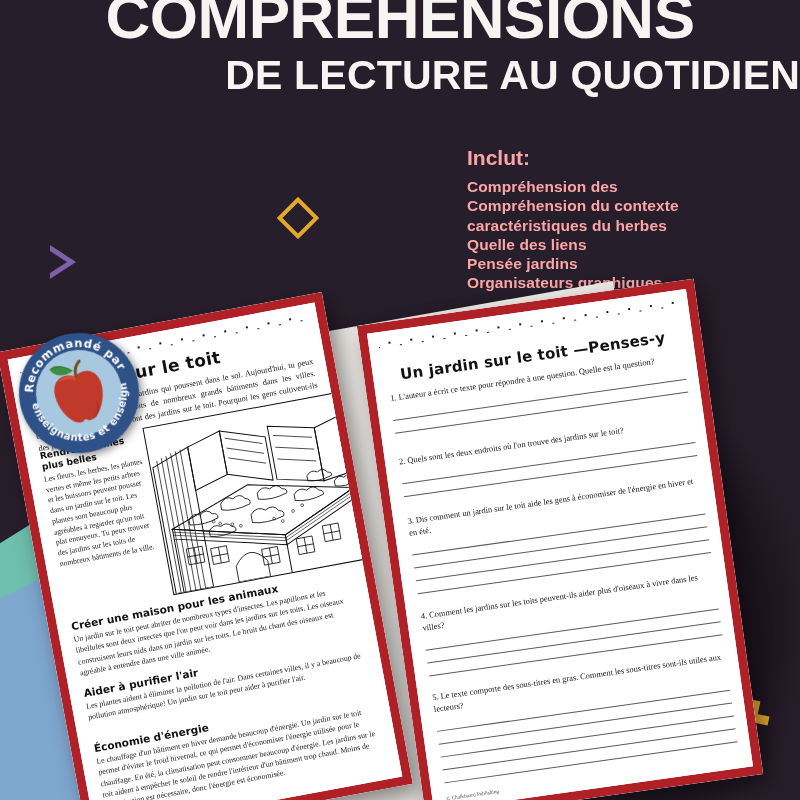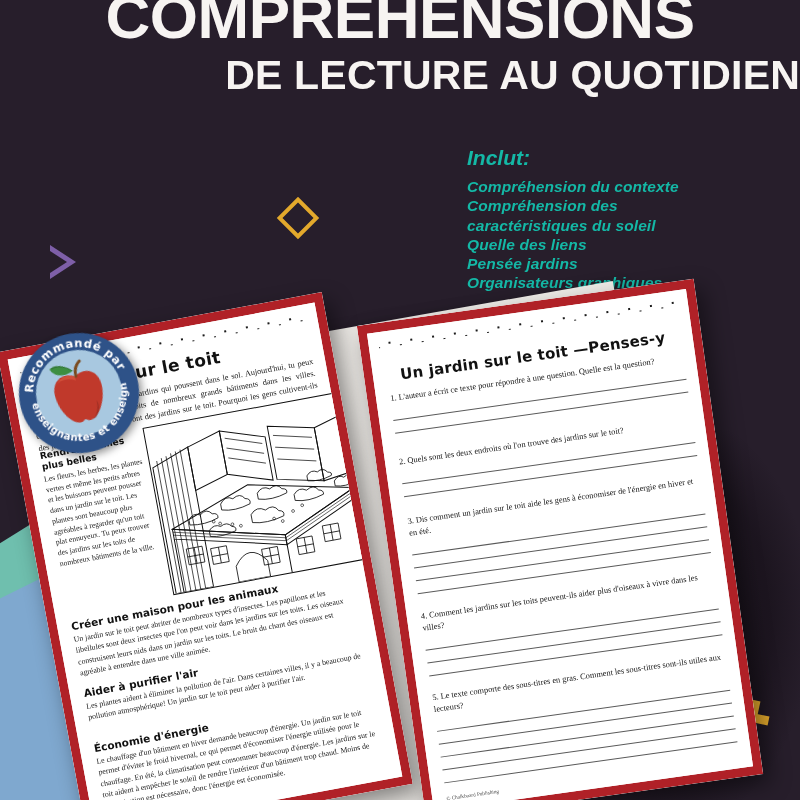--- a/index.html
+++ b/index.html
@@ -71,21 +71,21 @@
     display:block;font-size:62px;font-weight:700;line-height:1.0;
     letter-spacing:-0.5px;
   }
   .headline .l2{
     display:block;font-size:41px;font-weight:700;line-height:1.05;margin-top:6px;
     letter-spacing:0.2px;
     text-align:right;
   }
 
   
-  .inclut{position:absolute;left:467px;top:146px;color:#14b8a6;width:300px;font-style:italic;}
+  .inclut{position:absolute;left:467px;top:146px;color:#fca5a5;width:300px;}
   .inclut .inclut-title{font-size:21px;font-weight:700;margin:0 0 8px 0;line-height:1.1;}
   .inclut ul{list-style:none;margin:0;padding:0;}
   .inclut li{font-size:15.5px;font-weight:700;line-height:1.24;letter-spacing:.1px;}
 
   
   .papers{position:absolute;left:0;top:0;width:800px;height:800px;}
   .sheet{
     position:absolute;background:#ffffff;
     box-shadow:6px 10px 22px rgba(0,0,0,.45);
     overflow:hidden;
@@ -201,23 +201,23 @@
   </div>
 
   <div class="headline">
     <span class="l1">COMPRÉHENSIONS</span>
     <span class="l2">DE LECTURE AU QUOTIDIEN</span>
   </div>
 
   <div class="inclut">
     <div class="inclut-title">Inclut:</div>
     <ul>
+      <li>Compréhension des</li>
       <li>Compréhension du contexte</li>
-      <li>Compréhension des</li>
-      <li>caractéristiques du soleil</li>
+      <li>caractéristiques du herbes</li>
       <li>Quelle des liens</li>
       <li>Pensée jardins</li>
       <li>Organisateurs graphiques</li>
     </ul>
   </div>
 
   <div class="papers">
 
     <div class="sheet sheet-mid"></div>
 

